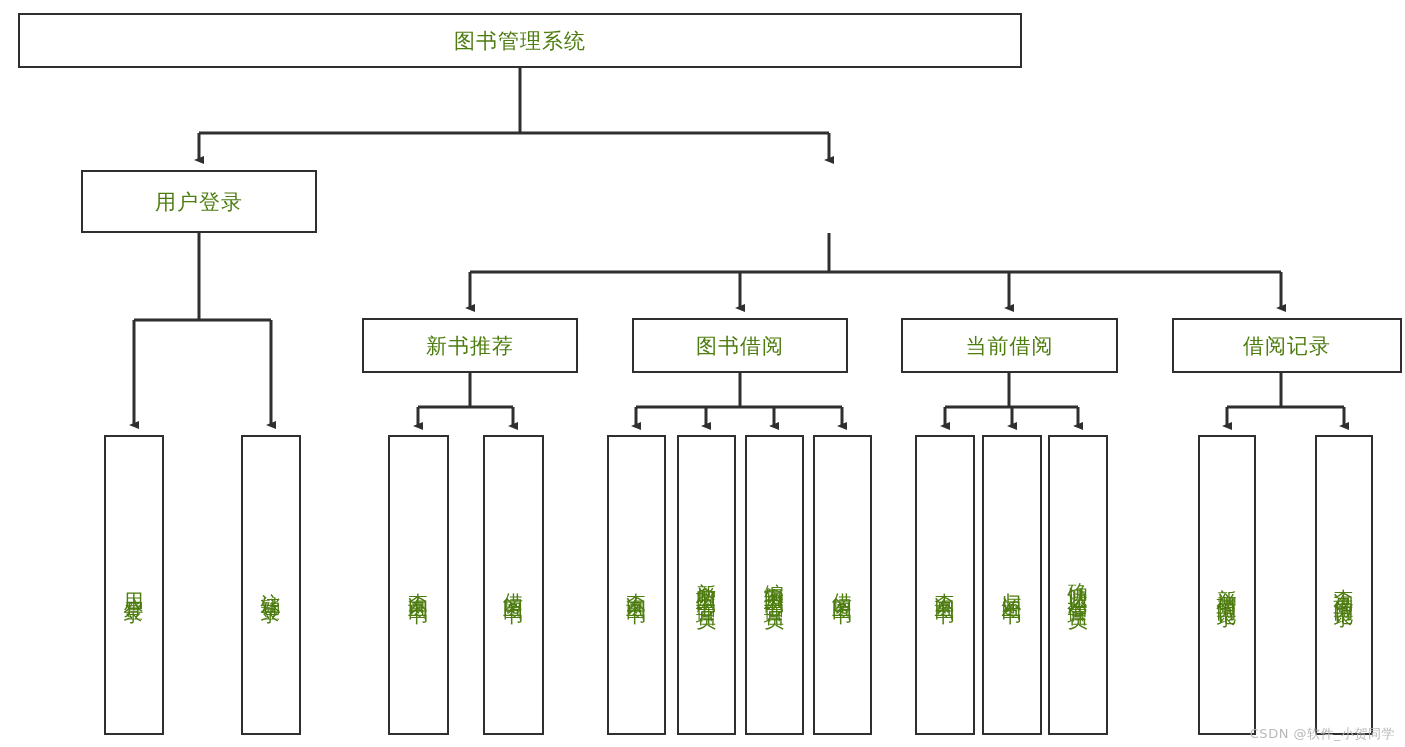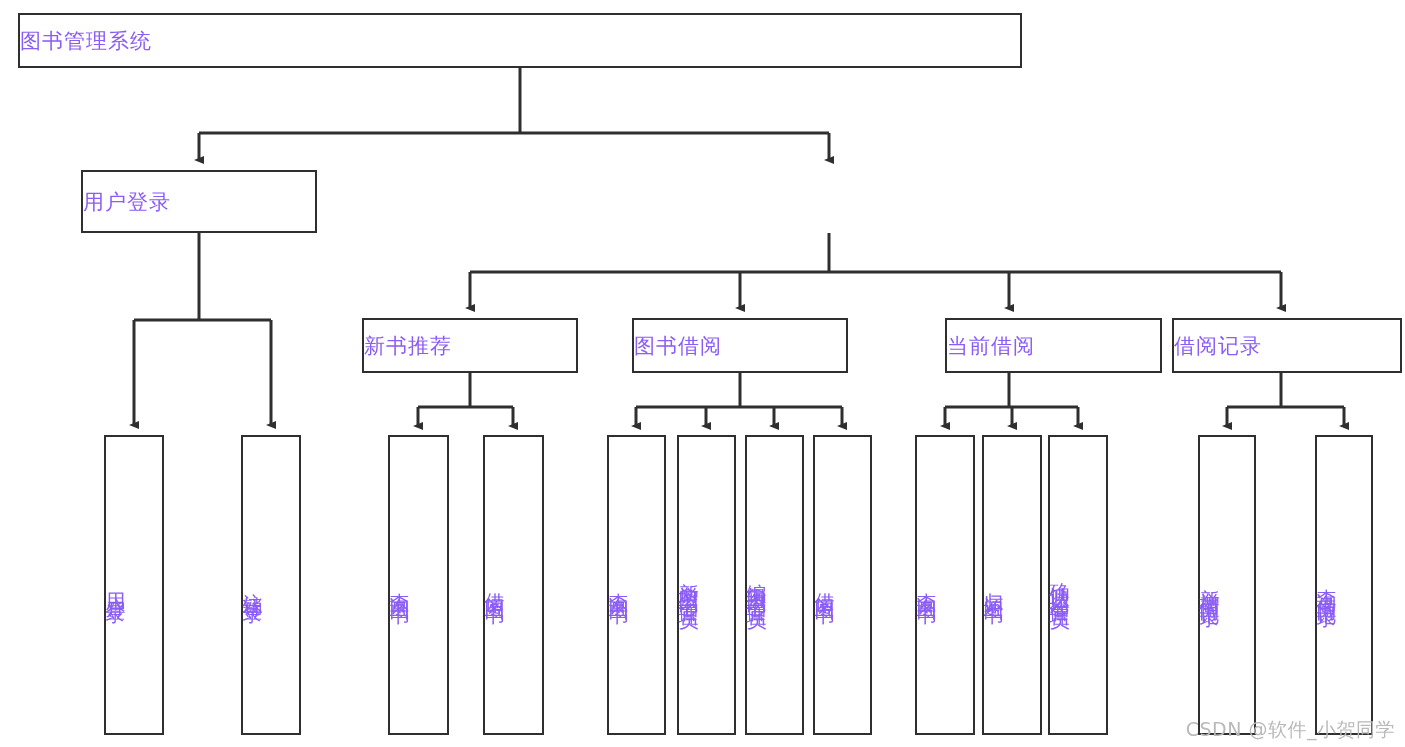--- a/index.html
+++ b/index.html
@@ -23,43 +23,43 @@
     height: 747px;
     pointer-events: none;
   }
   .node {
     position: absolute;
     box-sizing: border-box;
     border: 2px solid #2f2f2f;
     background: #ffffff;
     display: flex;
     align-items: center;
-    justify-content: flex-start;
-    color: #8b5cf6;
+    justify-content: center;
+    color: #4d7c0f;
   }
   .node.horiz {
     font-size: 21px;
     letter-spacing: 1px;
   }
   .node.leaf {
     font-size: 20px;
   }
   .node.leaf .vtext {
     writing-mode: vertical-rl;
     text-orientation: upright;
     letter-spacing: 4px;
     line-height: 1;
     white-space: nowrap;
     display: block;
   }
   .watermark {
     position: absolute;
     right: 10px;
     bottom: 4px;
-    font-size: 19px;
+    font-size: 13px;
     color: #b9b9b9;
     white-space: nowrap;
     letter-spacing: 0.5px;
   }
 </style>
 </head>
 <body>
 
 <div id="canvas">
 
@@ -137,21 +137,21 @@
 
 
   <div class="node horiz" style="left:632px; top:318px; width:216px; height:55px;">
     <span>图书借阅</span>
   </div>
 
   <div class="node horiz" style="left:362px; top:318px; width:216px; height:55px;">
     <span>新书推荐</span>
   </div>
 
-  <div class="node horiz" style="left:901px; top:318px; width:217px; height:55px;margin-left:44px;">
+  <div class="node horiz" style="left:901px; top:318px; width:217px; height:55px;">
     <span>当前借阅</span>
   </div>
 
   <div class="node horiz" style="left:1172px; top:318px; width:230px; height:55px;">
     <span>借阅记录</span>
   </div>
 
   <div class="node leaf" style="left:104px; top:435px; width:60px; height:300px;">
     <span class="vtext">用户登录</span>
   </div>

